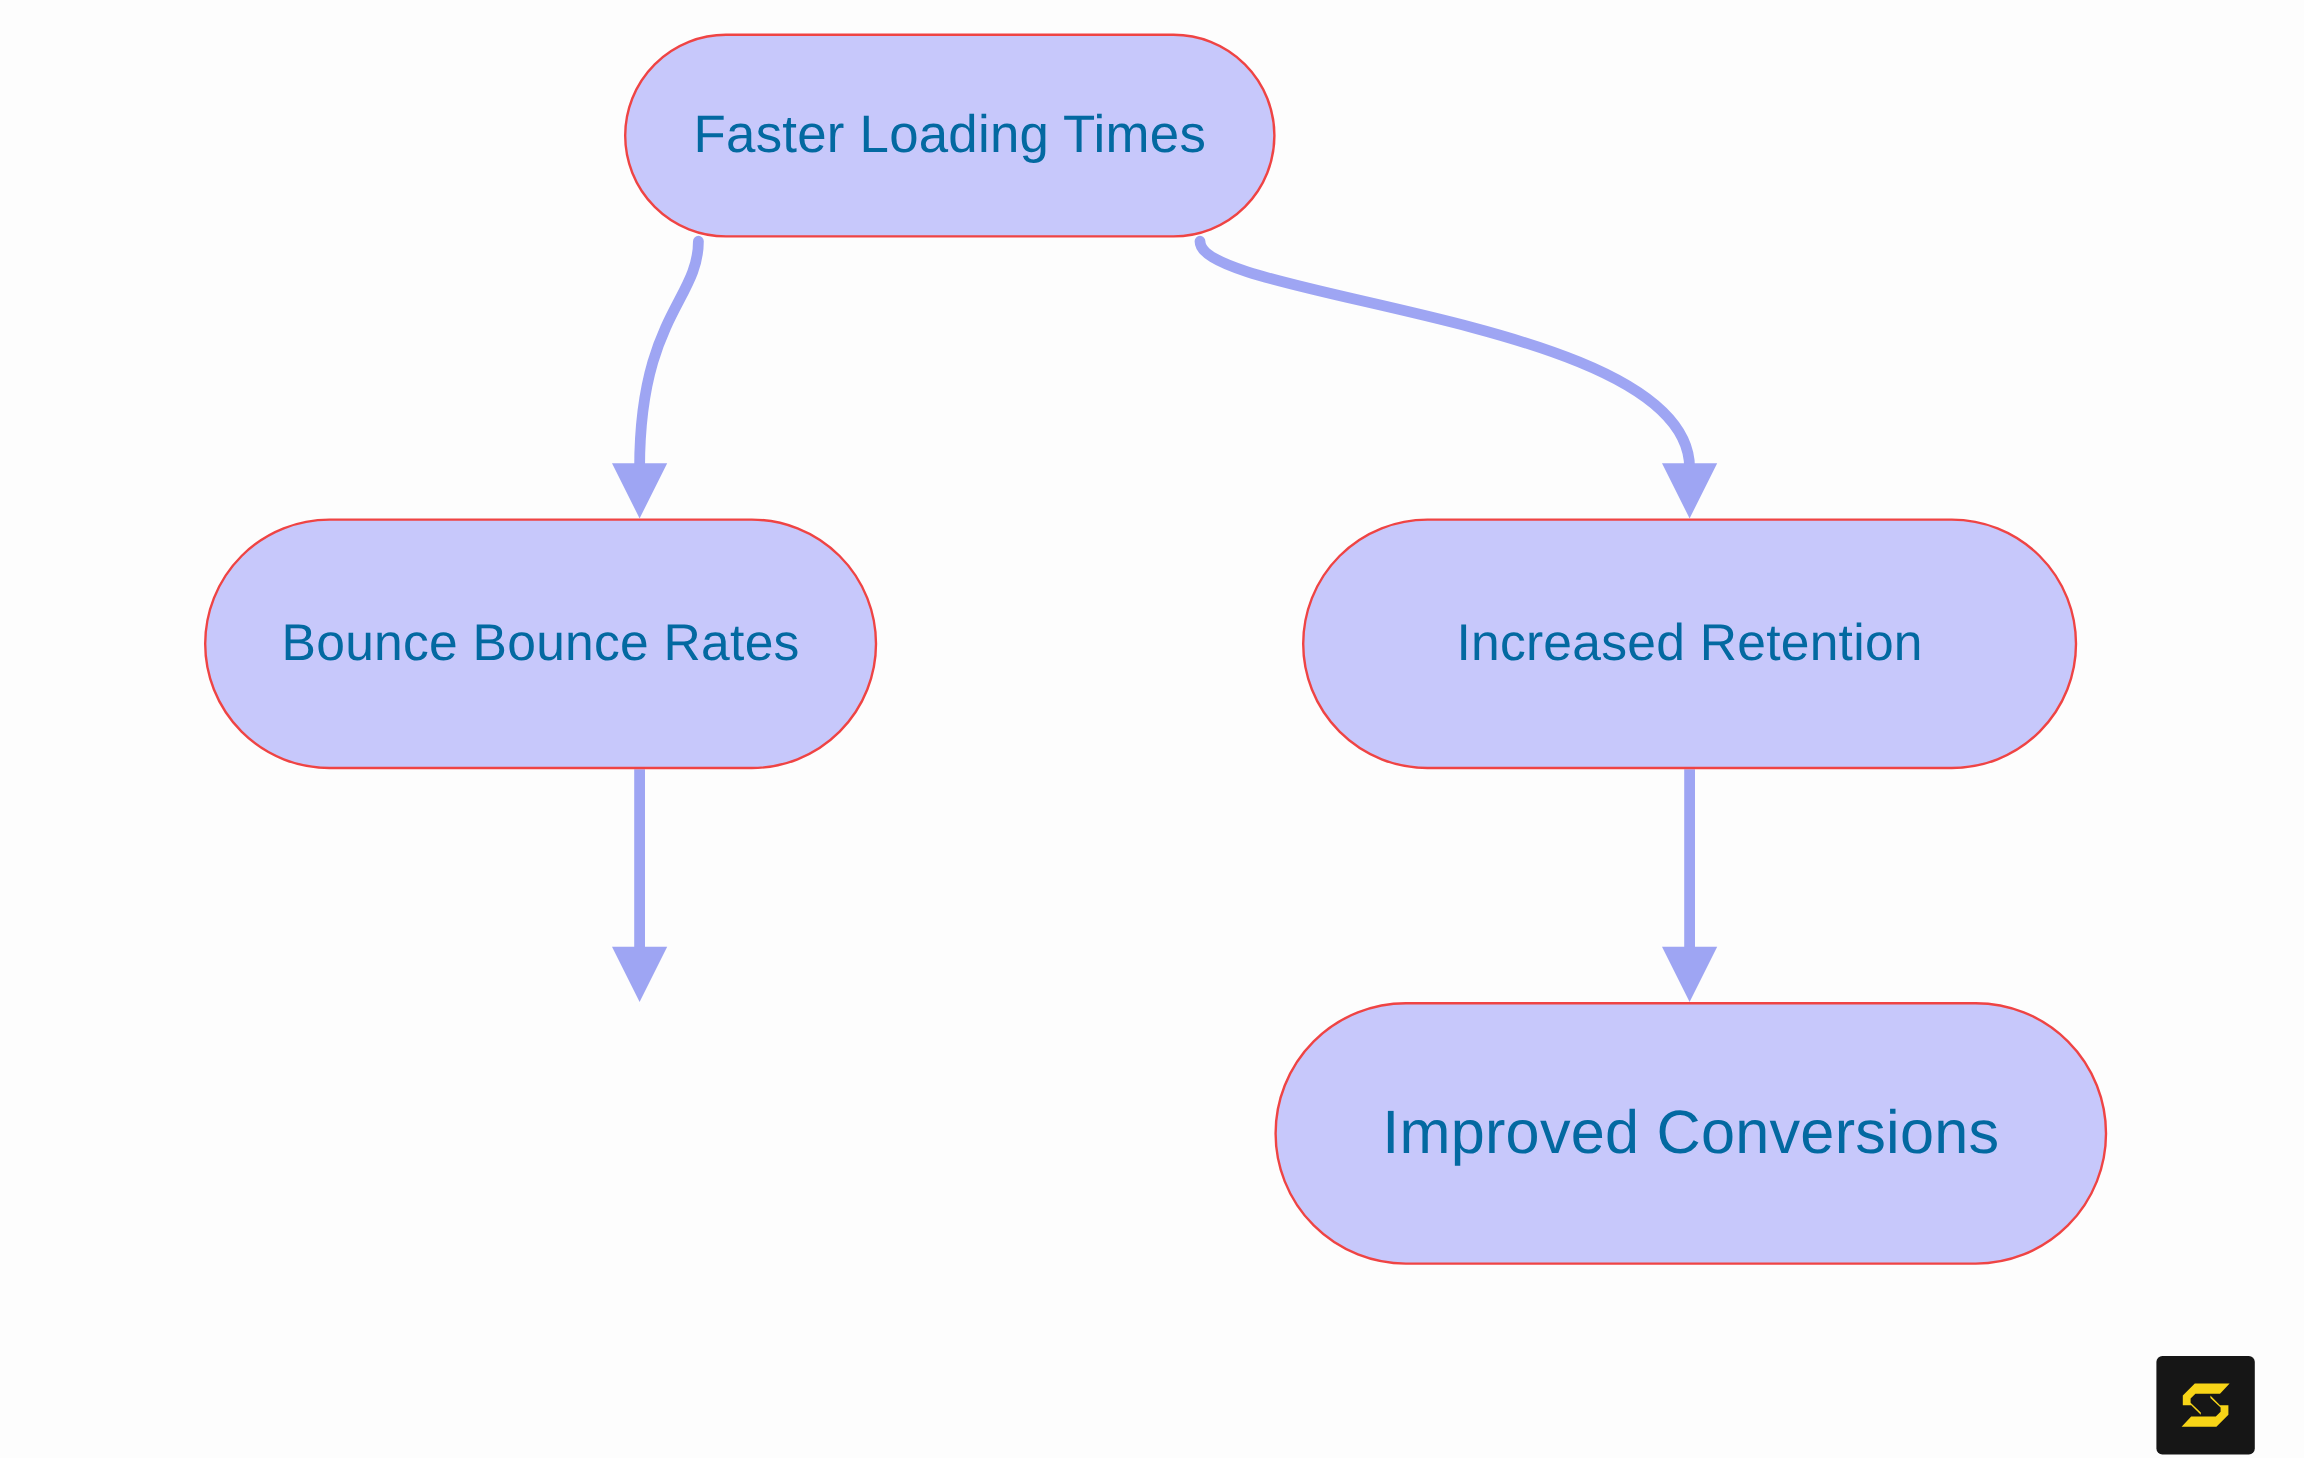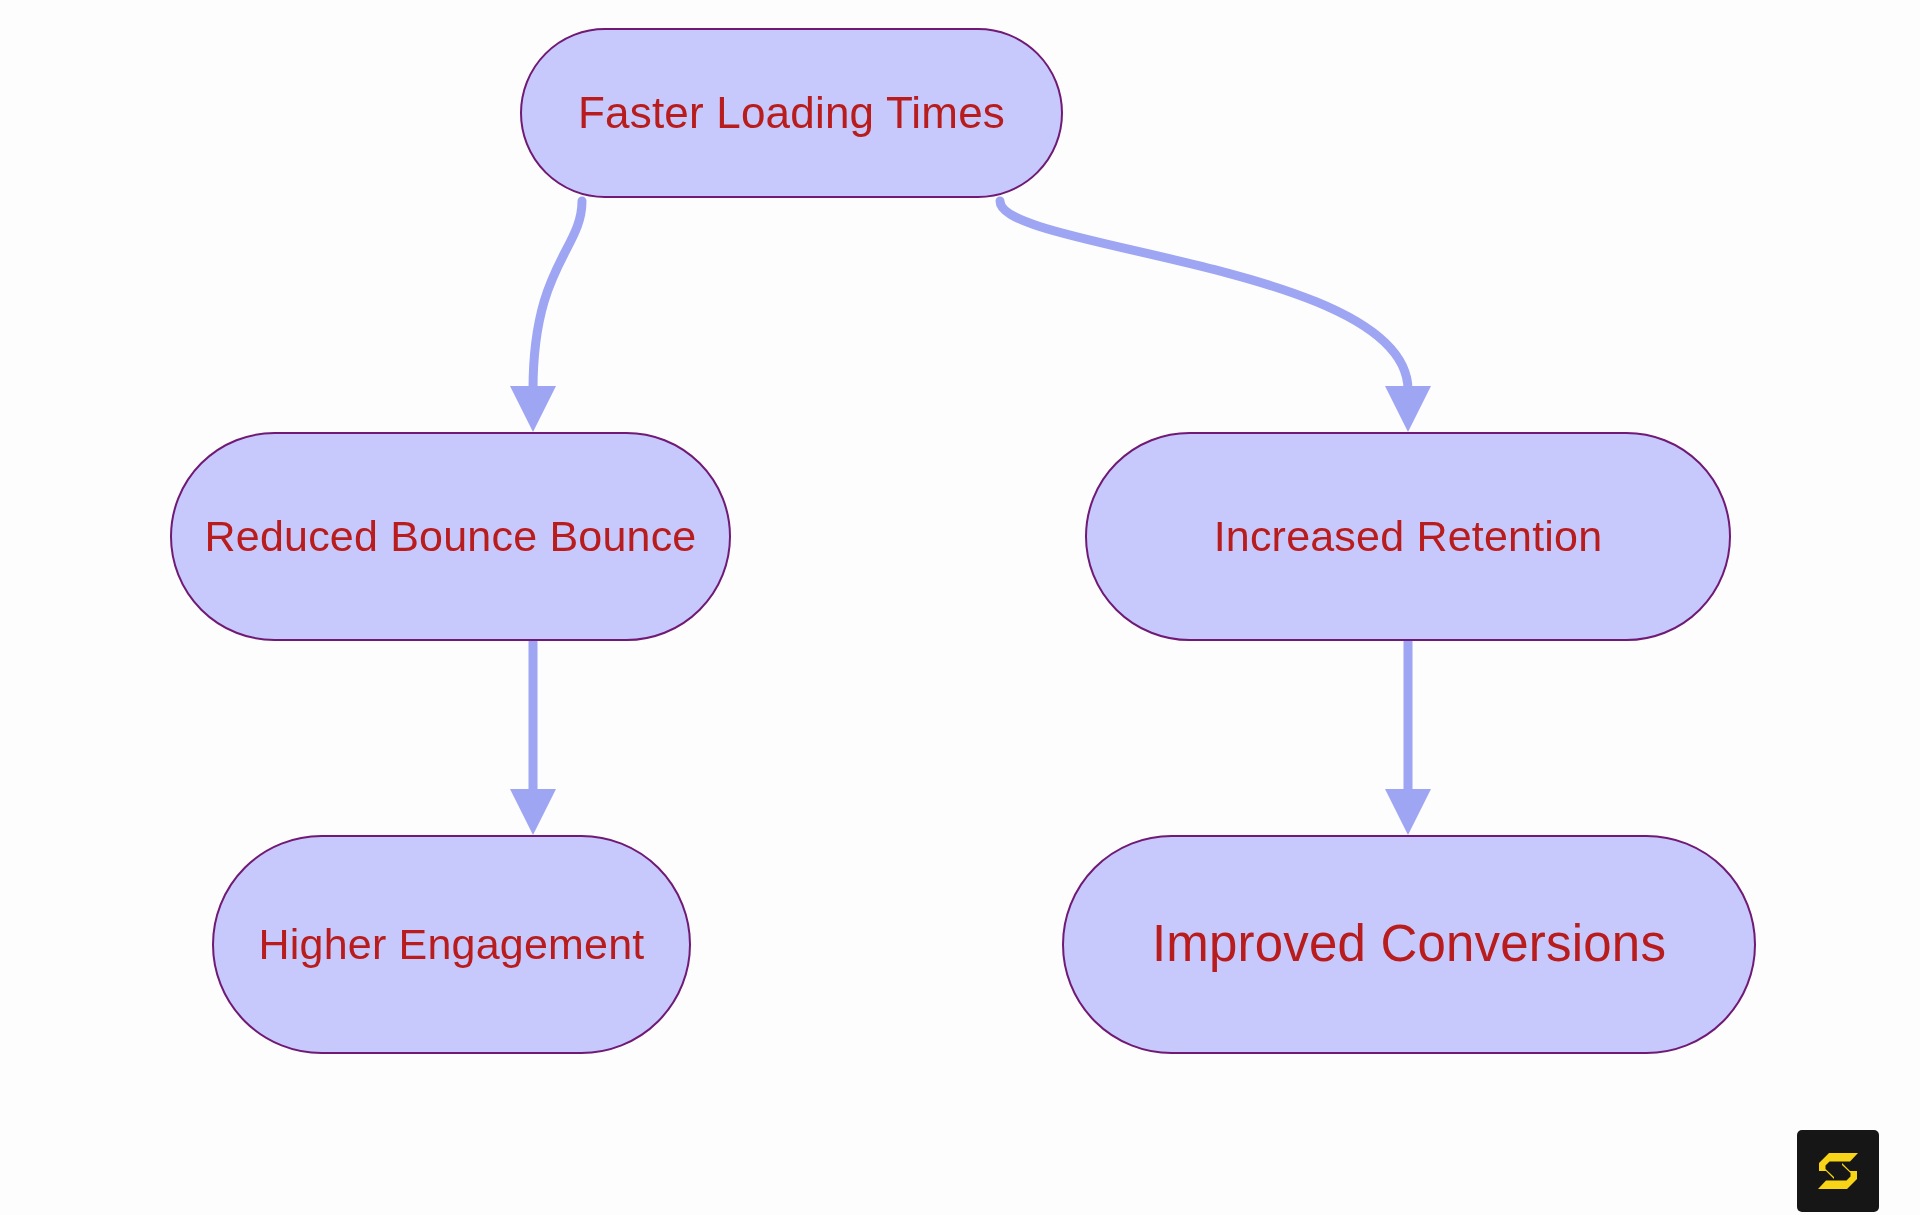--- a/index.html
+++ b/index.html
@@ -23,23 +23,23 @@
     height: 1215px;
     pointer-events: none;
   }
   .node {
     position: absolute;
     box-sizing: border-box;
     display: flex;
     align-items: center;
     justify-content: center;
     background: #c7c8fb;
-    border: 2px solid #701a75;
+    border: 2px solid #ef4444;
     border-radius: 9999px;
-    color: #b91c1c;
+    color: #0369a1;
     text-align: center;
     letter-spacing: 0.2px;
     white-space: nowrap;
     z-index: 2;
   }
   .node-label {
     display: block;
     line-height: 1.1;
   }
   #node-root {
@@ -127,30 +127,27 @@
       <line x1="1408" y1="641" x2="1408" y2="793" stroke="#9ea5f3" stroke-width="9" stroke-linecap="butt"></line>
       <polygon points="1385,789 1431,789 1408,835" fill="#9ea5f3"></polygon>
     </g>
   </svg>
 
   <div class="node" id="node-root">
     <span class="node-label">Faster Loading Times</span>
   </div>
 
   <div class="node" id="node-bounce">
-    <span class="node-label">Reduced Bounce Bounce</span>
+    <span class="node-label">Bounce Bounce Rates</span>
   </div>
 
   <div class="node" id="node-retention">
     <span class="node-label">Increased Retention</span>
   </div>
 
-  <div class="node" id="node-engagement">
-    <span class="node-label">Higher Engagement</span>
-  </div>
 
   <div class="node" id="node-conversions">
     <span class="node-label">Improved Conversions</span>
   </div>
 
   <div id="logo">
     <svg width="56" height="56" viewBox="0 0 56 56" xmlns="http://www.w3.org/2000/svg">
       <path d="M 48 10 L 40 18.5 L 19.5 18.5 L 15.5 22.5 L 15.5 26 L 24 34 L 24 36 L 16 28 L 9 28 L 9 20 L 19 10 Z" fill="#f7d417"></path>
       <path d="M 8 46 L 16 37.5 L 36.5 37.5 L 40.5 33.5 L 40.5 30 L 32 22 L 32 20 L 40 28 L 47 28 L 47 36 L 37 46 Z" fill="#f7d417"></path>
     </svg>

